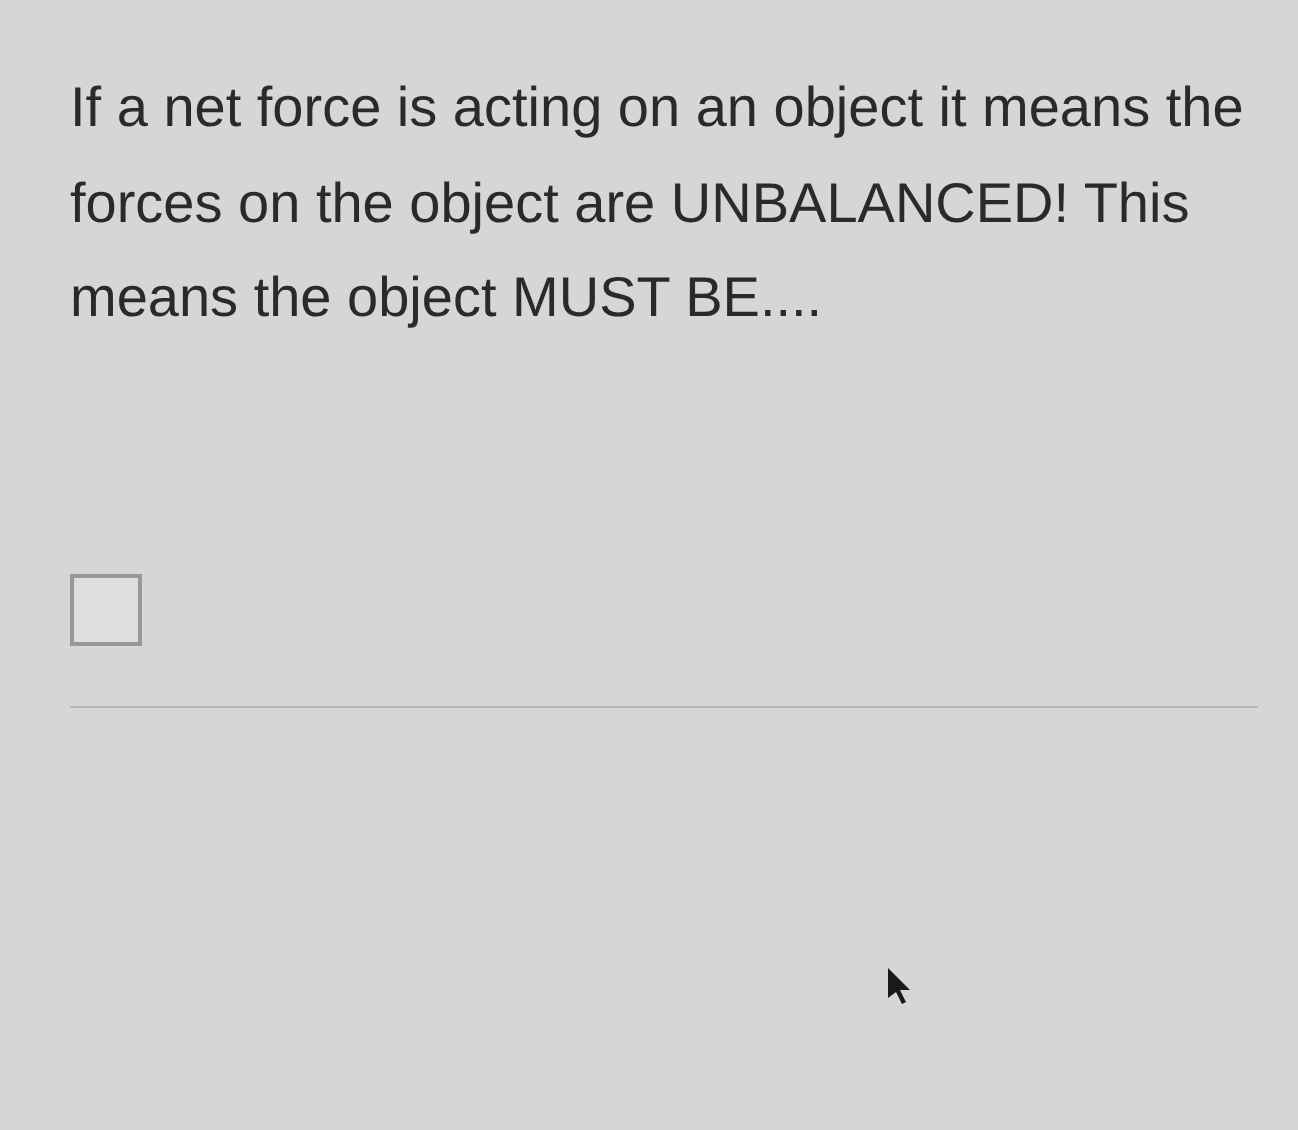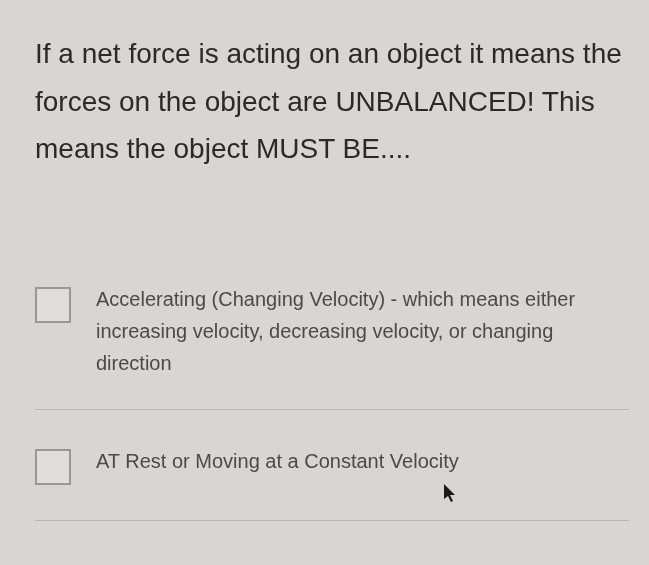--- a/index.html
+++ b/index.html
@@ -68,26 +68,21 @@
     }
   </style>
 </head>
 <body>
 
 <div class="container">
   <div class="question-text">If a net force is acting on an object it means the forces on the object are UNBALANCED! This means the object MUST BE....</div>
 
   <div class="option-row first">
     <div class="checkbox"></div>
-    <div class="option-label">Accelerating (Changing Velocity) - which means either increasing velocity, decreasing velocity, or changing direction</div>
   </div>
 
-  <div class="option-row second">
-    <div class="checkbox"></div>
-    <div class="option-label">AT Rest or Moving at a Constant Velocity</div>
-  </div>
 </div>
 
 <div class="cursor">
   <svg width="16" height="20" viewBox="0 0 16 20">
     <path d="M0,0 L0,15 L4,12 L7,18 L9,17 L6,11 L11,11 Z" fill="#1a1a1a"></path>
   </svg>
 </div>
 
 </body></html>

